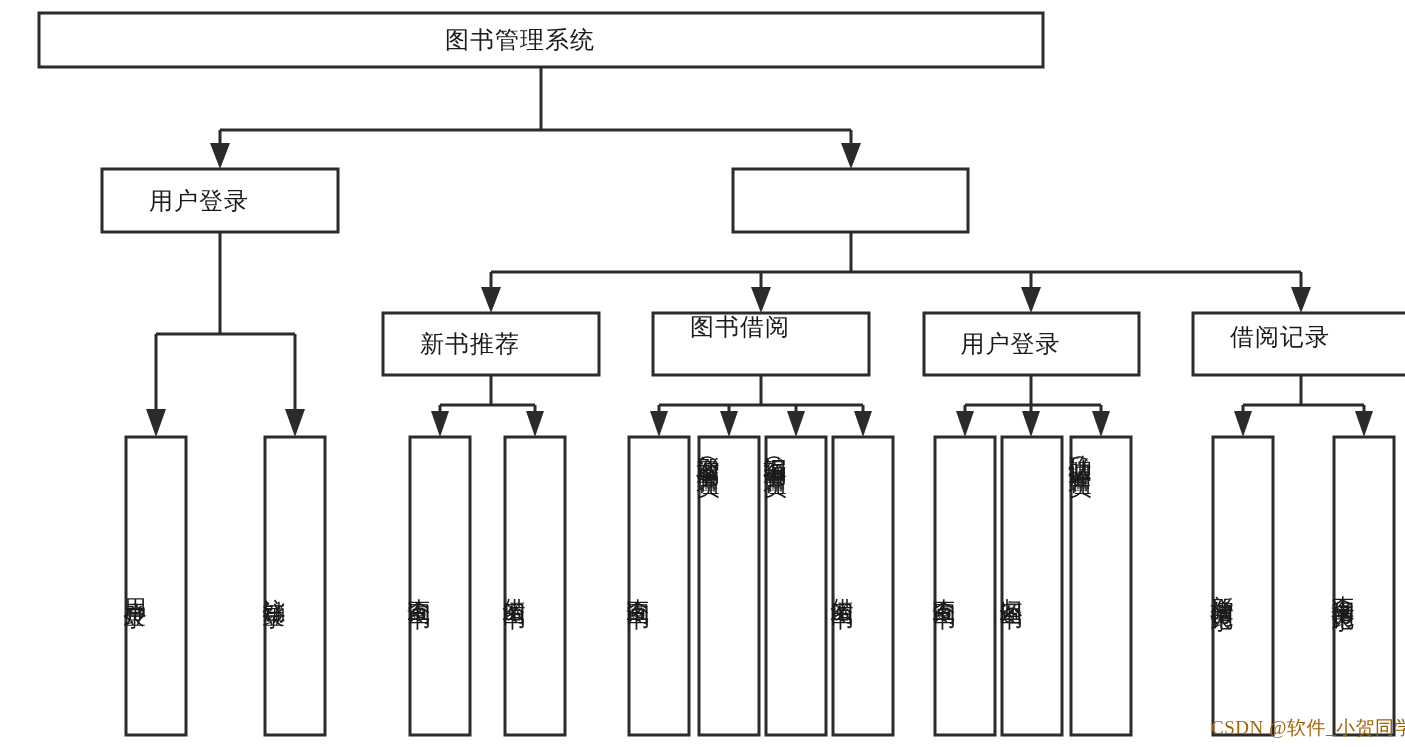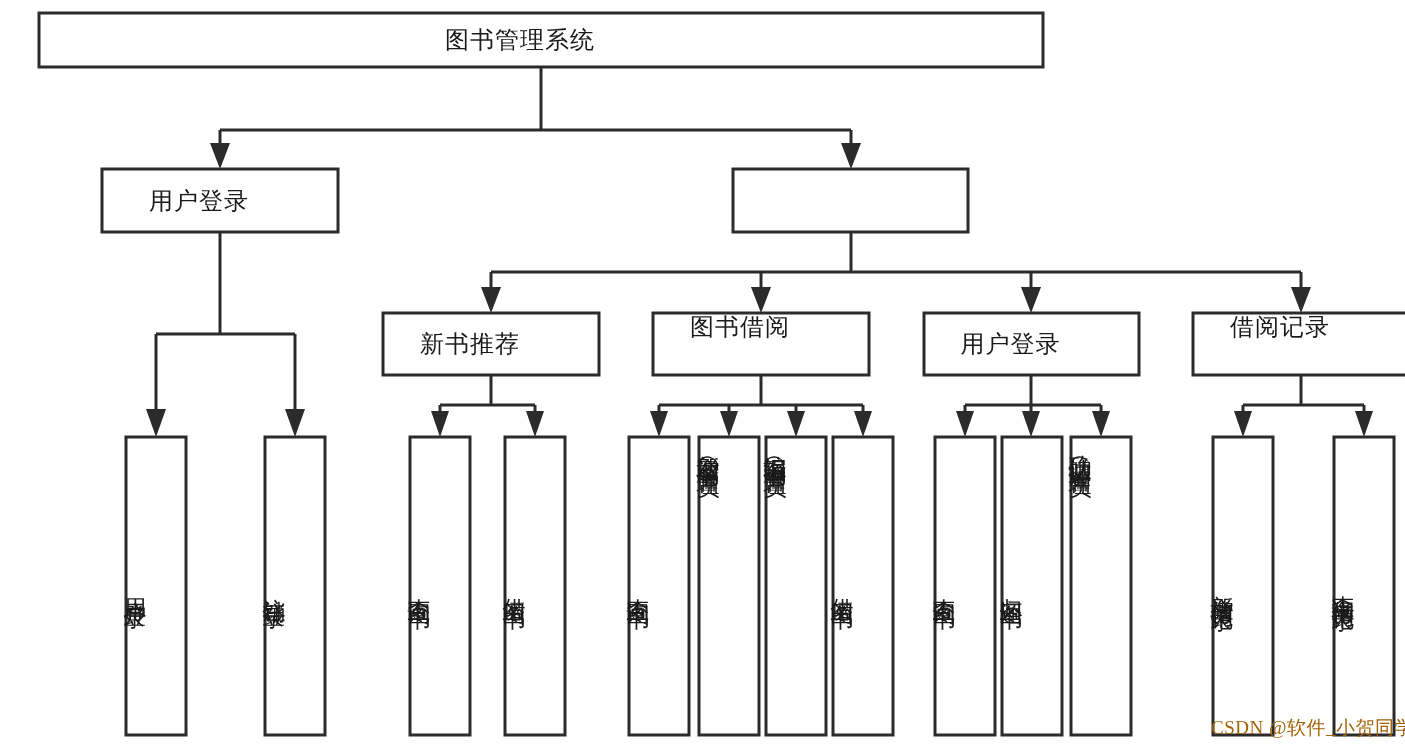--- a/index.html
+++ b/index.html
@@ -210,21 +210,21 @@
   </div>
 
   <div class="hlabel-wrap" style="left:632px; top:296px; width:216px; height:62px;">
     <span class="hlabel-text">图书借阅</span>
   </div>
 
   <div class="hlabel-wrap" style="left:903px; top:313px; width:215px; height:62px;">
     <span class="hlabel-text">用户登录</span>
   </div>
 
-  <div class="hlabel-wrap" style="left:1172px; top:296px; width:216px; height:62px;">
+  <div class="hlabel-wrap" style="left:1172px; top:306px; width:216px; height:62px;">
     <span class="hlabel-text">借阅记录</span>
   </div>
 
   <div class="vlabel-wrap" style="left:105px; top:437px; width:60px; height:298px;">
     <span class="vlabel-text">用户登录</span>
   </div>
   <div class="vlabel-wrap" style="left:244px; top:437px; width:60px; height:298px;">
     <span class="vlabel-text">注销登录</span>
   </div>
 

